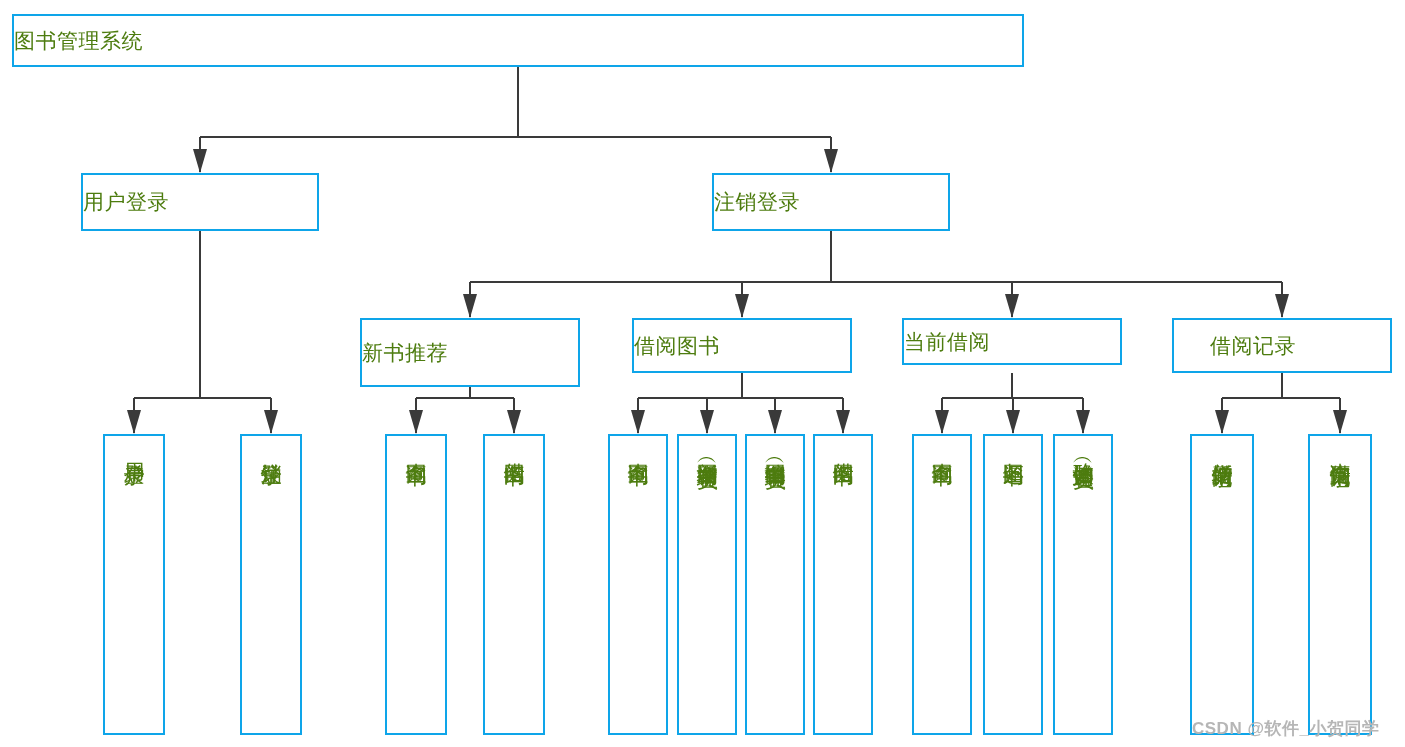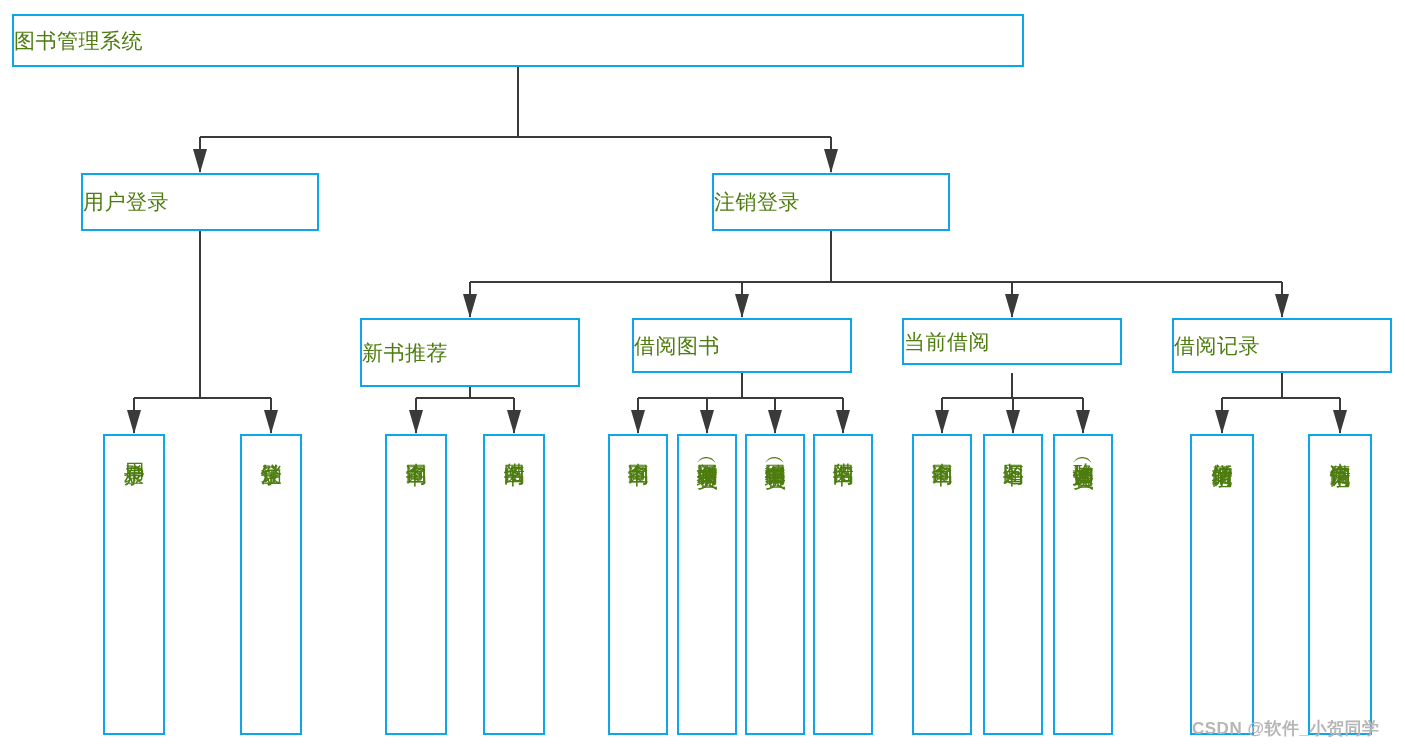--- a/index.html
+++ b/index.html
@@ -135,21 +135,21 @@
       </div>
       <div class="node horiz" style="left: 360px; top: 318px; width: 220px; height: 69px;">
         <span class="cap">新书推荐</span>
       </div>
       <div class="node horiz" style="left: 632px; top: 318px; width: 220px; height: 55px;">
         <span class="cap">借阅图书</span>
       </div>
       <div class="node horiz" style="left: 902px; top: 318px; width: 220px; height: 47px;">
         <span class="cap">当前借阅</span>
       </div>
-      <div class="node horiz" style="left: 1172px; top: 318px; width: 220px; height: 55px;">
+      <div class="node horiz" style="left: 1172px; top: 318px; width: 220px; height: 55px; padding-left: 36px;">
         <span class="cap">借阅记录</span>
       </div>
       <div class="node vert" style="left: 103px; top: 434px; width: 62px; height: 301px;">
         <span class="cap">用户登录</span>
       </div>
       <div class="node vert" style="left: 240px; top: 434px; width: 62px; height: 301px;">
         <span class="cap">注销登录</span>
       </div>
       <div class="node vert" style="left: 385px; top: 434px; width: 62px; height: 301px;">
         <span class="cap">查询图书</span>

